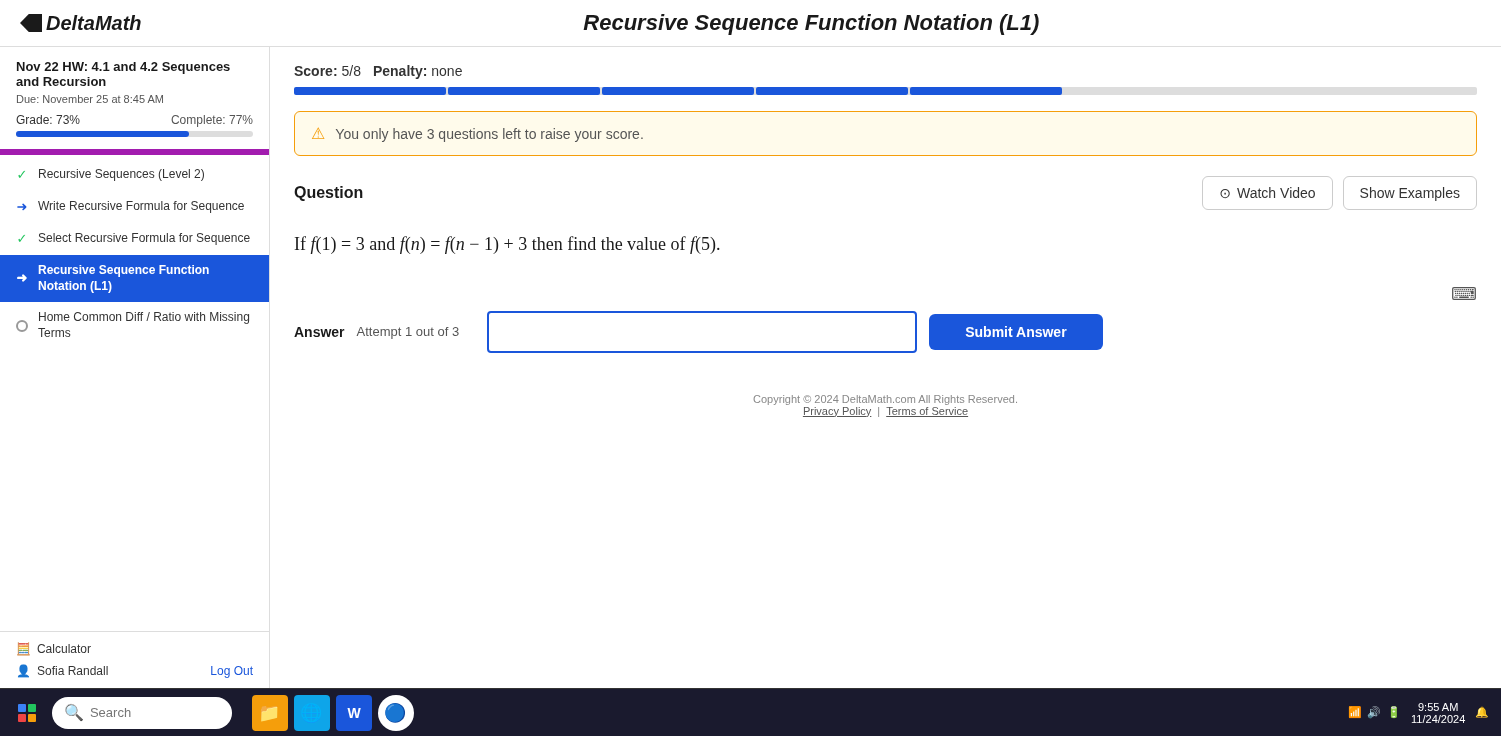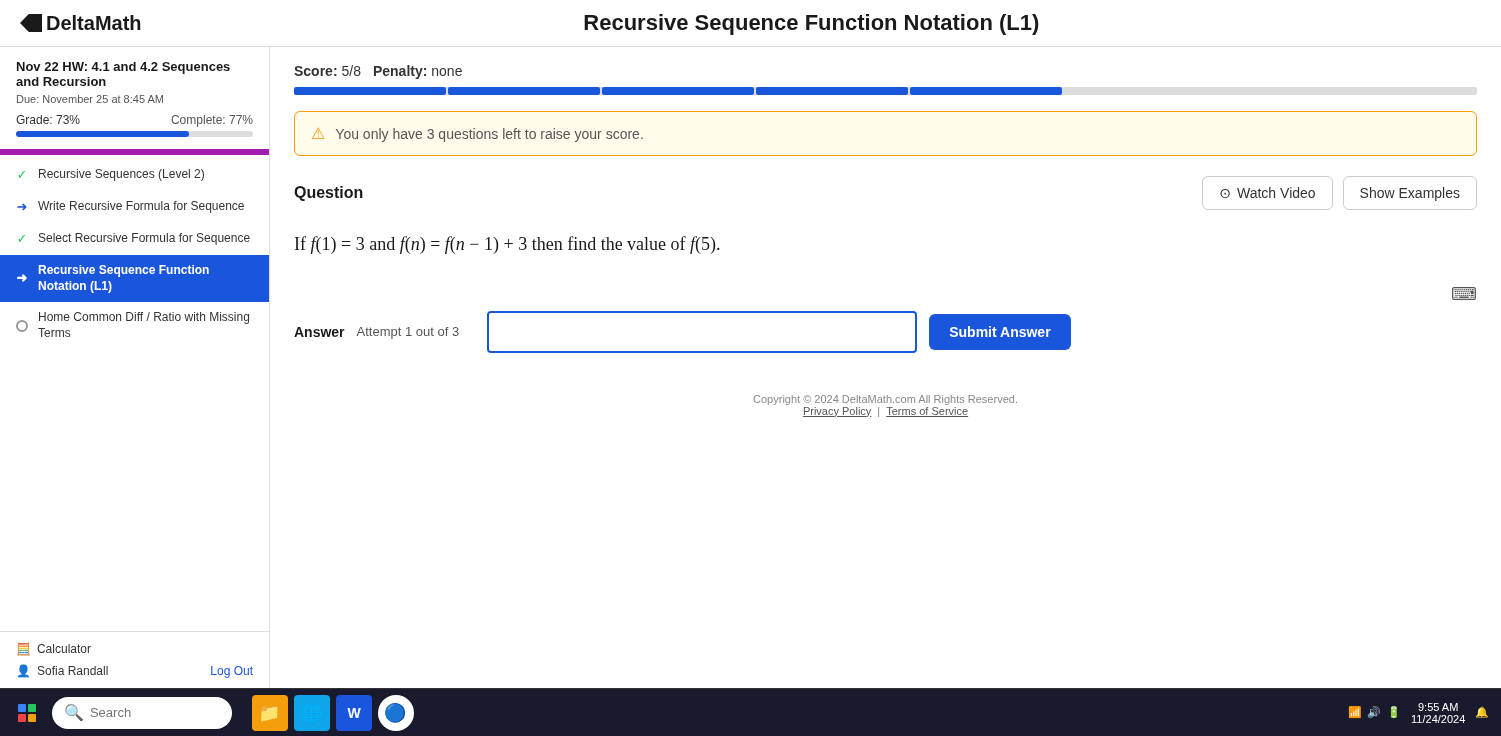--- a/index.html
+++ b/index.html
@@ -4,20 +4,21 @@
   <style>
     * { box-sizing: border-box; margin: 0; padding: 0; }
     body { font-family: Arial, sans-serif; background: #fff; display: flex; flex-direction: column; height: 736px; overflow: hidden; }
 
     
     .top-bar {
       display: flex;
       padding: 10px 20px;
       border-bottom: 1px solid #ddd;
       background: #fff;
+      font-style: italic;
     }
     .logo {
       display: flex;
       align-items: center;
       font-size: 20px;
       font-weight: bold;
       color: #1a1a1a;
       gap: 4px;
     }
     .logo-icon {
@@ -285,21 +286,21 @@
     .answer-input {
       width: 430px;
       height: 42px;
       border: 2px solid #1a56db;
       border-radius: 4px;
       padding: 0 10px;
       font-size: 16px;
       outline: none;
     }
     .submit-btn {
-      padding: 10px 20px;
+      padding: 10px 36px;
       background: #1a56db;
       color: #fff;
       border: none;
       border-radius: 6px;
       font-size: 14px;
       font-weight: bold;
       cursor: pointer;
     }
 
     

